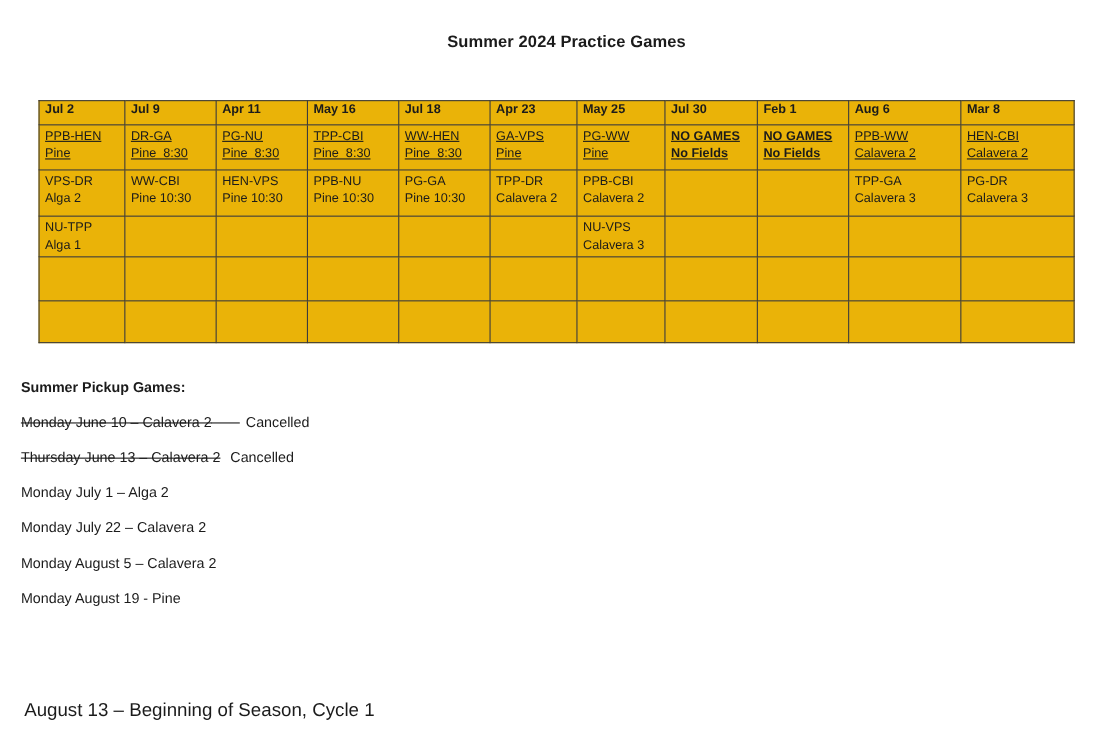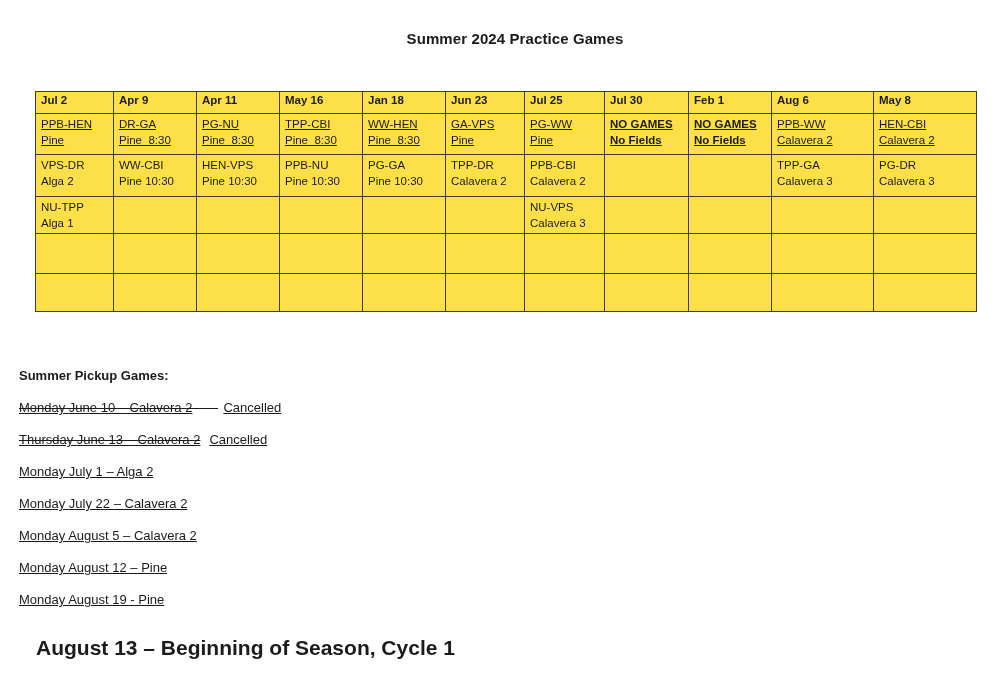--- a/index.html
+++ b/index.html
@@ -24,21 +24,21 @@
     font-size: 15px;
     font-weight: bold;
     letter-spacing: 0.1px;
   }
   table.schedule {
     position: absolute;
     left: 35px;
     top: 91px;
     border-collapse: collapse;
     table-layout: fixed;
-    background: #fde047;
+    background: #eab308;
   }
   table.schedule th, table.schedule td {
     border: 1px solid #3c3c3c;
     vertical-align: top;
     padding: 2px 4px 2px 5px;
     font-size: 11.5px;
     overflow: hidden;
   }
   table.schedule { border: 1.5px solid #222222; }
   table.schedule th {
@@ -46,52 +46,50 @@
     font-weight: bold;
     height: 17px;
   }
   .cell-line { white-space: pre-wrap; line-height: 16px; }
   td.bold-cell .cell-line { font-weight: bold; }
   .pickup {
     position: absolute;
     left: 19px;
     top: 344px;
     font-size: 13px;
-    margin-top: 24px;
   }
   .pickup-heading {
     font-weight: bold;
     margin-bottom: 16px;
     line-height: 16px;
   }
   .pickup-item {
     line-height: 16px;
     margin-bottom: 16px;
-    text-decoration: underline;
   }
   .struck {
     text-decoration: line-through;
     text-decoration-thickness: 1.4px;
   }
   .strike-ext {
     display: inline-block;
     width: 26px;
     height: 1.4px;
     background: #1b1b1b;
     vertical-align: middle;
     margin-right: 5px;
   }
   .cancel-note { }
   .cancel-note.gap { margin-left: 9px; }
   .season-note {
     position: absolute;
-    left: 36px;
+    left: 22px;
     top: 636px;
-    font-size: 21px;
-    font-weight: bold;
+    font-size: 17px;
+    font-weight: normal;
   }
 </style>
 </head>
 <body>
 
 <div class="canvas">
 
   <div class="doc-title">Summer 2024 Practice Games</div>
 
   <table class="schedule">
@@ -104,30 +102,30 @@
         <col style="width: 79px;">
         <col style="width: 80px;">
         <col style="width: 84px;">
         <col style="width: 83px;">
         <col style="width: 102px;">
         <col style="width: 103px;">
       </colgroup>
     <thead>
       <tr>
           <th>Jul 2</th>
-          <th>Apr 9</th>
+          <th>Jul 9</th>
           <th>Apr 11</th>
           <th>May 16</th>
-          <th>Jan 18</th>
-          <th>Jun 23</th>
-          <th>Jul 25</th>
+          <th>Jul 18</th>
+          <th>Apr 23</th>
+          <th>May 25</th>
           <th>Jul 30</th>
           <th>Feb 1</th>
           <th>Aug 6</th>
-          <th>May 8</th>
+          <th>Mar 8</th>
         </tr>
     </thead>
     <tbody>
         <tr style="height: 41px; text-decoration: underline;">
           <td>
             <div class="cell-line">PPB-HEN</div>
             <div class="cell-line">Pine</div>
           </td>
           <td>
             <div class="cell-line">DR-GA</div>
@@ -259,20 +257,19 @@
   </table>
 
   <div class="pickup">
     <div class="pickup-heading">Summer Pickup Games:</div>
     <div id="pickup-list">
         <div class="pickup-item"><span class="struck">Monday June 10 – Calavera 2</span><span class="strike-ext"></span><span class="cancel-note">Cancelled</span></div>
         <div class="pickup-item"><span class="struck">Thursday June 13 – Calavera 2</span><span class="cancel-note gap">Cancelled</span></div>
         <div class="pickup-item"><span>Monday July 1 – Alga 2</span></div>
         <div class="pickup-item"><span>Monday July 22 – Calavera 2</span></div>
         <div class="pickup-item"><span>Monday August 5 – Calavera 2</span></div>
-        <div class="pickup-item"><span>Monday August 12 – Pine</span></div>
         <div class="pickup-item"><span>Monday August 19 - Pine</span></div>
       </div>
   </div>
 
   <div class="season-note">August 13 – Beginning of Season, Cycle 1</div>
 
 </div>
 
 </body></html>

